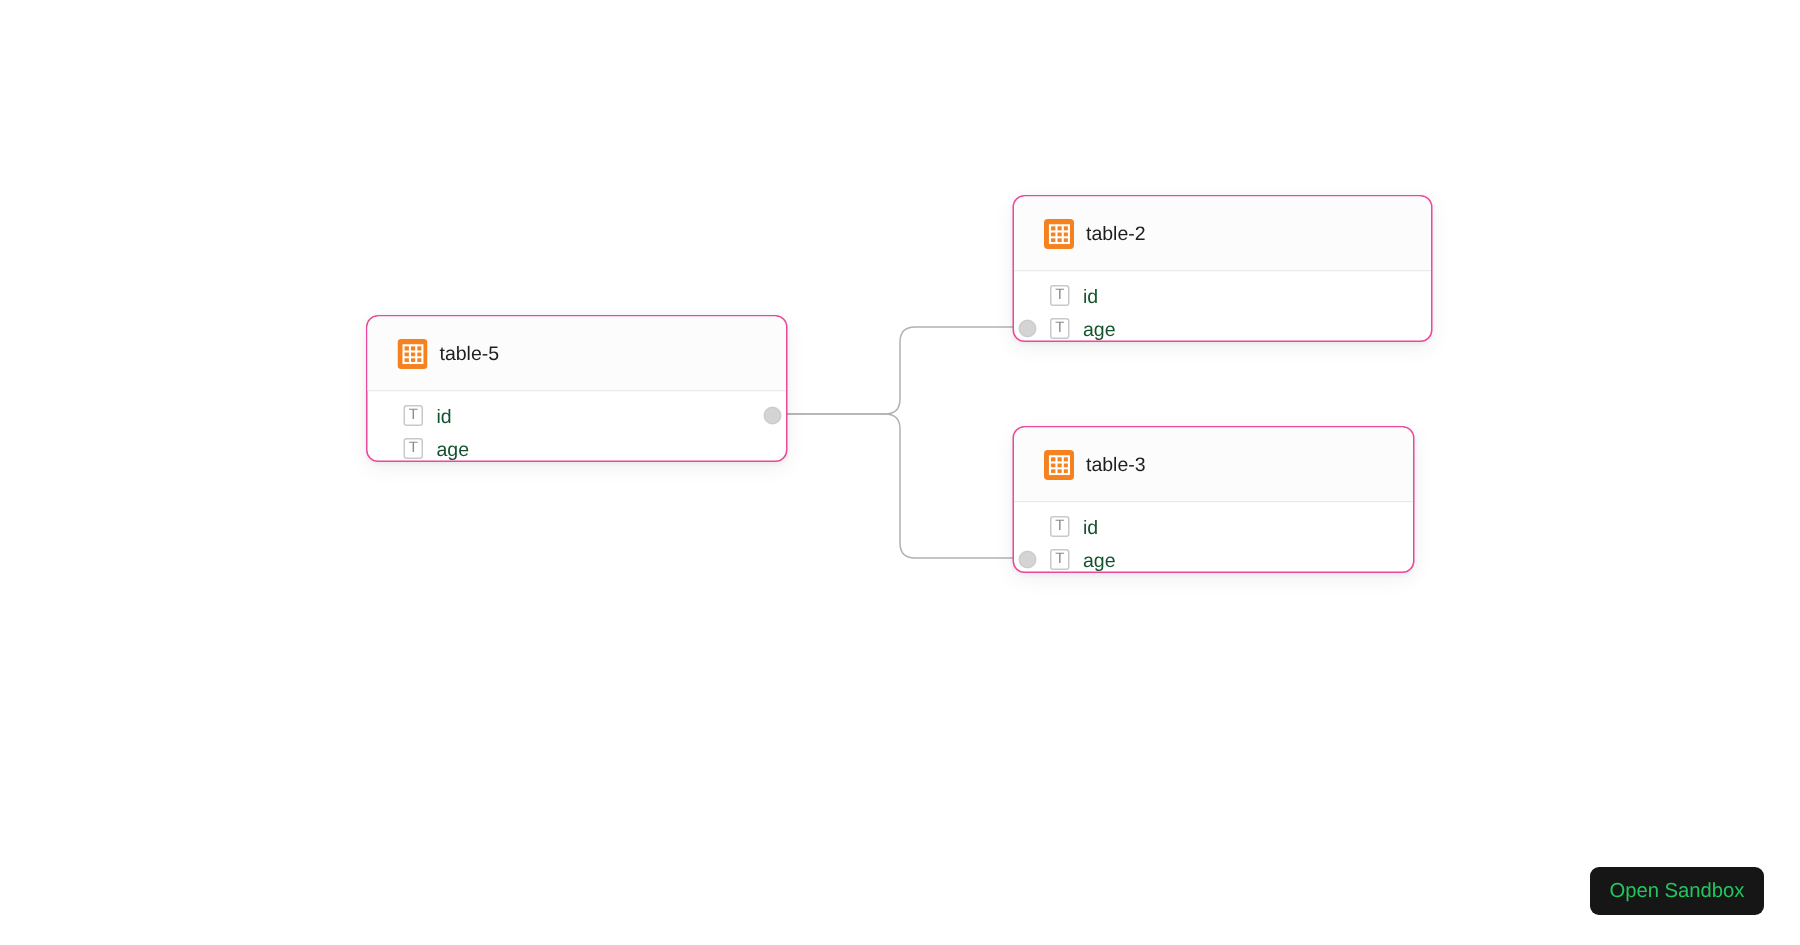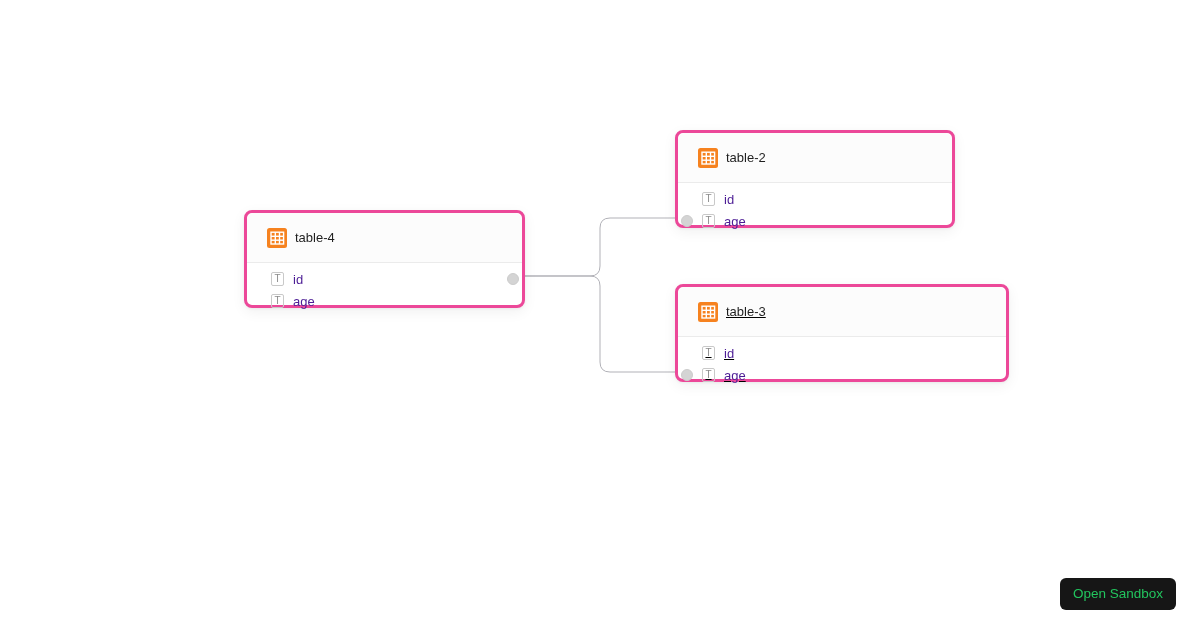--- a/index.html
+++ b/index.html
@@ -20,21 +20,21 @@
     left: 0; top: 0;
     width: 1200px; height: 630px;
     pointer-events: none;
   }
   .edges-layer path { pointer-events: stroke; }
 
   
   .table-node {
     position: absolute;
     background: #ffffff;
-    border: 3px solid #ec4899;
+    border: 1px solid #ec4899;
     border-radius: 8px;
     box-shadow: 0 1px 3px rgba(0,0,0,.05), 0 4px 14px rgba(0,0,0,.06);
     width: 281px;
     height: 98px;
   }
   .node-header {
     display: flex;
     align-items: center;
     gap: 8px;
     height: 50px;
@@ -65,21 +65,21 @@
     border-radius: 2px;
     color: #8c8c8c;
     font-size: 10px;
     line-height: 12px;
     text-align: center;
     display: inline-block;
     flex: 0 0 auto;
   }
   .field-label {
     font-size: 13px;
-    color: #4c1d95;
+    color: #14532d;
   }
   .handle {
     position: absolute;
     width: 12px;
     height: 12px;
     border-radius: 50%;
     background: #d4d4d4;
     border: 1px solid #cccccc;
   }
   .handle-source { right: 3px; top: 60px; }
@@ -117,21 +117,21 @@
       <svg class="table-icon" viewBox="0 0 20 20">
         <rect x="0" y="0" width="20" height="20" rx="2.5" fill="#f6821f"></rect>
         <g stroke="#ffffff" stroke-width="1.4" fill="none">
           <rect x="4" y="4.2" width="12.6" height="11.8"></rect>
           <line x1="4" y1="8.3" x2="16.6" y2="8.3"></line>
           <line x1="4" y1="12.2" x2="16.6" y2="12.2"></line>
           <line x1="8.3" y1="4.2" x2="8.3" y2="16"></line>
           <line x1="12.5" y1="4.2" x2="12.5" y2="16"></line>
         </g>
       </svg>
-      <span class="node-title">table-4</span>
+      <span class="node-title">table-5</span>
     </div>
     <div class="node-fields">
       <div class="field-row">
         <span class="type-icon">T</span>
         <span class="field-label">id</span>
       </div>
       <div class="field-row">
         <span class="type-icon">T</span>
         <span class="field-label">age</span>
       </div>
@@ -159,21 +159,21 @@
         <span class="field-label">id</span>
       </div>
       <div class="field-row">
         <span class="type-icon">T</span>
         <span class="field-label">age</span>
       </div>
     </div>
     <span class="handle handle-target"></span>
   </div>
 
-  <div class="table-node" style="left:675px; top:284px; width:334px;text-decoration:underline;">
+  <div class="table-node" style="left:675px; top:284px; width:268px;">
     <div class="node-header">
       <svg class="table-icon" viewBox="0 0 20 20">
         <rect x="0" y="0" width="20" height="20" rx="2.5" fill="#f6821f"></rect>
         <g stroke="#ffffff" stroke-width="1.4" fill="none">
           <rect x="4" y="4.2" width="12.6" height="11.8"></rect>
           <line x1="4" y1="8.3" x2="16.6" y2="8.3"></line>
           <line x1="4" y1="12.2" x2="16.6" y2="12.2"></line>
           <line x1="8.3" y1="4.2" x2="8.3" y2="16"></line>
           <line x1="12.5" y1="4.2" x2="12.5" y2="16"></line>
         </g>

